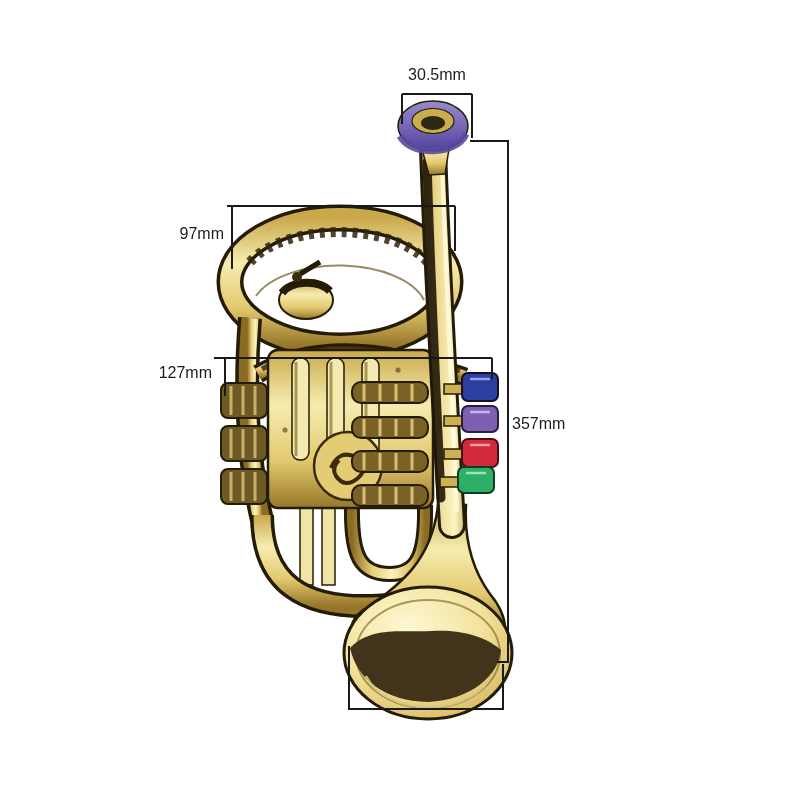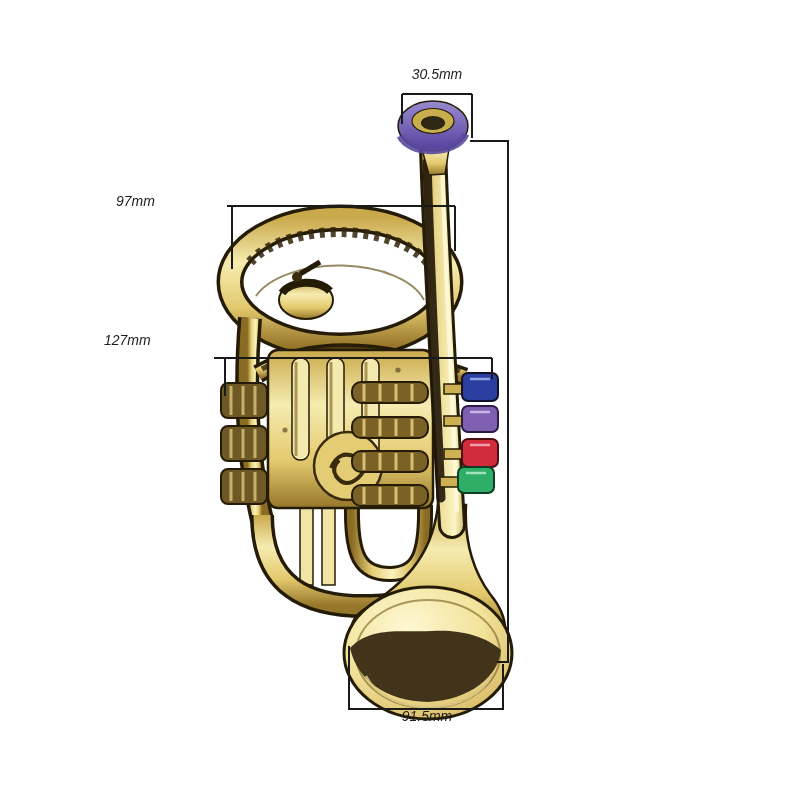--- a/index.html
+++ b/index.html
@@ -6,29 +6,28 @@
   body{
     width:800px;height:800px;
     background:var(--background, #ffffff);
     font-family:"Liberation Sans", sans-serif;
     position:relative;overflow:hidden;
   }
   .stage{position:absolute;left:0;top:0;width:800px;height:800px;}
   svg.art{position:absolute;left:0;top:0;}
   .dim-label{
     position:absolute;
-    font-size:14px;
+    font-size:16px;
     line-height:1.15;
     color:var(--label-text,#1c1c1c);
     letter-spacing:0px;
     white-space:nowrap;
-    font-style:italic;
   }
   .dim-label.center{text-align:center;}
-  .dim-label.right{text-align:left;}
+  .dim-label.right{text-align:right;margin-top:32px;}
   .dim-label.left{text-align:left;}
 </style>
 </head>
 <body style="--background: #ffffff; --body-gold: #e8d17a; --body-gold-light: #fbf3bc; --body-shadow: #6b571f; --outline-dark: #241c06; --ring-purple: #7463b4; --button-blue: #2a3f9f; --button-purple: #7e5fb0; --button-red: #d22c3c; --button-green: #2fae67; --dimension-line: #1a1a1a; --label-text: #1c1c1c;">
 
 <div class="stage">
 
   <svg class="art" width="800" height="800" viewBox="0 0 800 800">
     <defs>
       <linearGradient id="goldH" x1="0" y1="0" x2="1" y2="0">
@@ -222,15 +221,15 @@
       <path d="M349,646 V709 H503 V664"></path>
     </g>
   </svg>
 
   <div class="dim-label center" style="left:377px;top:66px;width:120px;">30.5mm</div>
 
   <div class="dim-label right" style="left:116px;top:193px;width:108px;">97mm</div>
 
   <div class="dim-label right" style="left:104px;top:332px;width:108px;">127mm</div>
 
-
-  <div class="dim-label center" style="left:367px;top:708px;width:120px;">91.5mm</div>
+  <div class="dim-label left" style="left:512px;top:415px;width:120px;">357mm</div>
+
 </div>
 
 </body></html>

